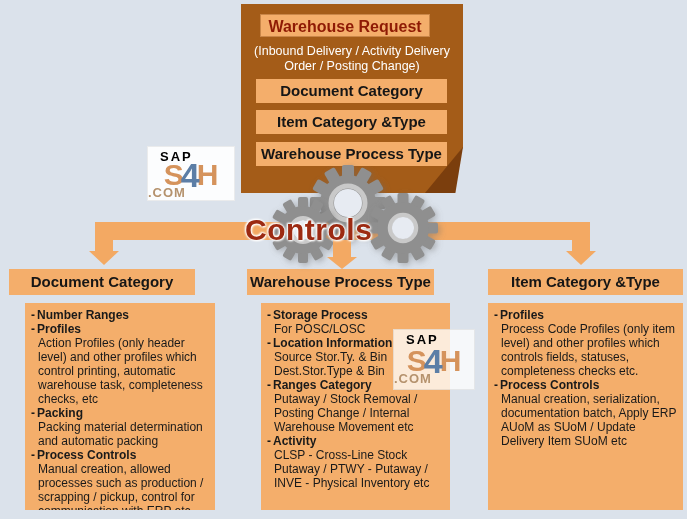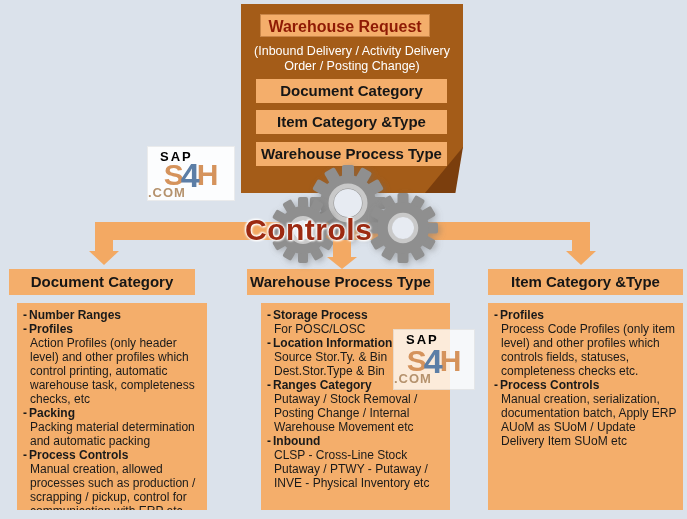--- a/index.html
+++ b/index.html
@@ -73,21 +73,21 @@
     position:absolute; top:269px; height:26px;
     background:var(--light_orange,#f4ae6b);
     color:#161616; font-weight:bold; font-size:15px; line-height:26px; text-align:center;
   }
   .pbody{
     position:absolute; top:303px; height:207px;
     background:var(--light_orange,#f4ae6b);
     color:#1a1a1a; font-size:12px; line-height:14px;
     padding:5px 4px 0 6px; box-sizing:border-box; overflow:hidden;
   }
-  .phdr-l{left:9px;  width:186px;}  .pbody-l{left:17px;  width:190px;}
+  .phdr-l{left:9px;  width:186px;}  .pbody-l{left:25px;  width:190px;}
   .phdr-m{left:247px;width:187px;}  .pbody-m{left:261px;width:189px;}
   .phdr-r{left:488px;width:195px;}  .pbody-r{left:488px;width:195px;}
   .plabel{font-weight:bold;}
   .plabel .dash{margin-right:2px;}
   .pdesc{padding-left:7px; white-space:pre-line;}
 </style>
 </head>
 <body>
 
 <div id="stage">
@@ -203,21 +203,21 @@
 
   <div class="phdr phdr-m">Warehouse Process Type</div>
   <div class="pbody pbody-m">
     <div class="plabel"><span class="dash">-</span><span>Storage Process</span></div>
     <div class="pdesc">For POSC/LOSC</div>
     <div class="plabel"><span class="dash">-</span><span>Location Information</span></div>
     <div class="pdesc">Source Stor.Ty. &amp; Bin
 Dest.Stor.Type &amp; Bin</div>
     <div class="plabel"><span class="dash">-</span><span>Ranges Category</span></div>
     <div class="pdesc">Putaway / Stock Removal / Posting Change / Internal Warehouse Movement etc</div>
-    <div class="plabel"><span class="dash">-</span><span>Inbound</span></div>
+    <div class="plabel"><span class="dash">-</span><span>Activity</span></div>
     <div class="pdesc">CLSP - Cross-Line Stock Putaway / PTWY - Putaway / INVE - Physical Inventory etc</div>
   </div>
 
   <div class="phdr phdr-r">Item Category &amp;Type</div>
   <div class="pbody pbody-r">
     <div class="plabel"><span class="dash">-</span><span>Profiles</span></div>
     <div class="pdesc">Process Code Profiles (only item level) and other profiles which controls fields, statuses, completeness checks etc.</div>
     <div class="plabel"><span class="dash">-</span><span>Process Controls</span></div>
     <div class="pdesc">Manual creation, serialization, documentation batch, Apply ERP AUoM as SUoM / Update Delivery Item SUoM etc</div>
   </div>

